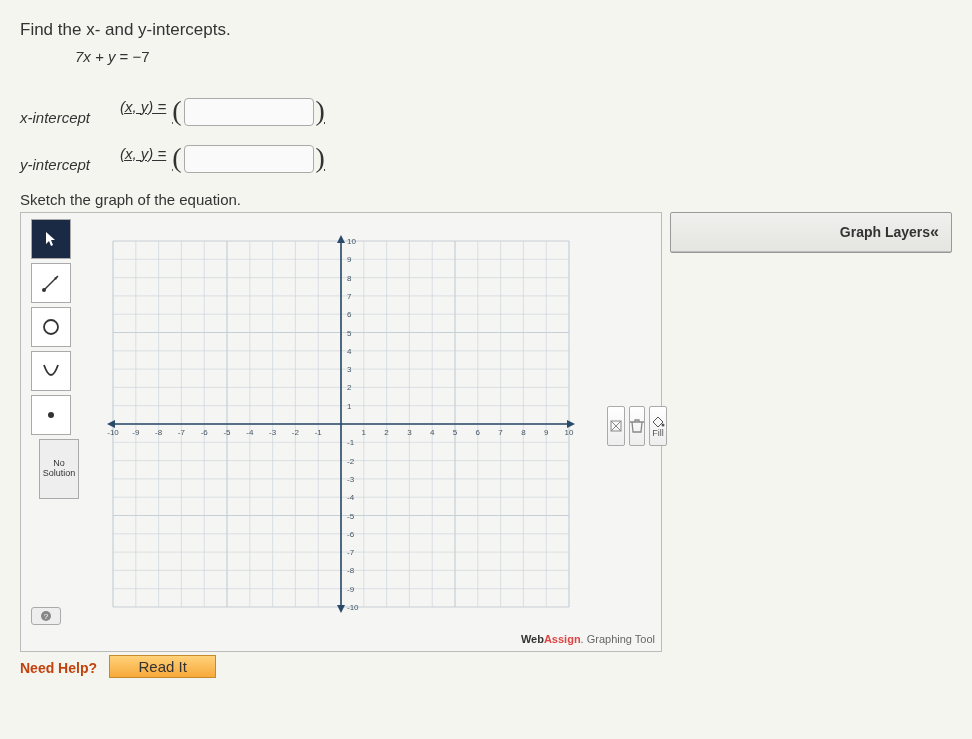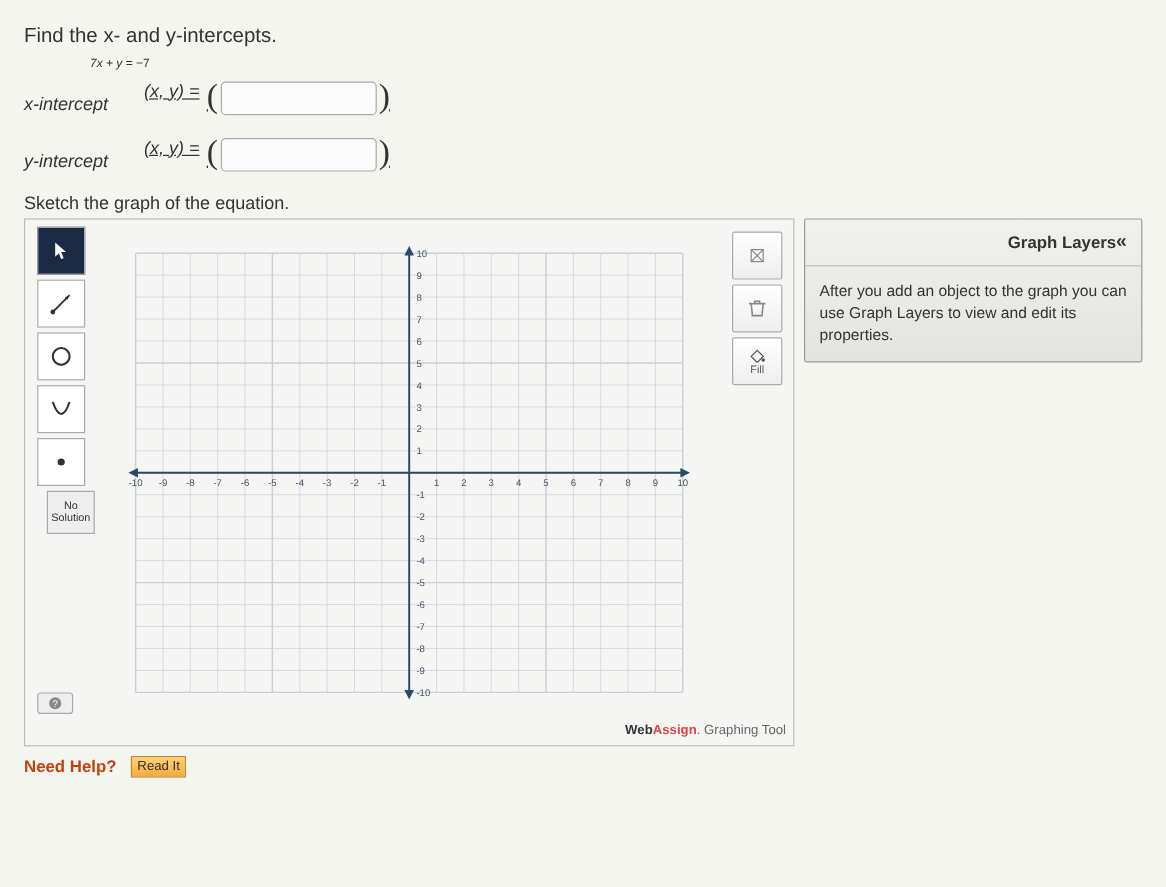--- a/index.html
+++ b/index.html
@@ -6,21 +6,21 @@
   body {
     font-family: Arial, Helvetica, sans-serif;
     background: #f5f5f0;
     color: #333;
     width: 972px;
     height: 739px;
     padding: 20px 20px 0 20px;
     overflow: hidden;
   }
   .question-text { font-size: 17px; margin-bottom: 8px; }
-  .equation { font-size: 10px; margin-left: 55px; margin-bottom: 8px; font-style: italic; }
+  .equation { font-size: 15px; margin-left: 55px; margin-bottom: 32px; font-style: italic; }
   .equation .n { font-style: normal; }
   .intercept-row { font-size: 15px; margin-bottom: 18px; display: flex; align-items: center; }
   .intercept-label { display:inline-block; width:100px; font-style: italic; margin-top: 12px;}
   .intercept-label .var { font-style: italic; }
   .pair { display:inline-flex; align-items: flex-start; text-decoration: underline; }
   .pair .xy { font-style: italic; margin-right:6px;}
   .paren { font-size: 28px; font-family: 'Times New Roman', serif; line-height: 1; position:relative; top:-1px;}
   .answer-box {
     width: 130px; height: 28px; border: 1px solid #aaa; border-radius: 4px;
     background: #fafafa; margin: 0 2px;
@@ -32,42 +32,42 @@
     position:relative;
   }
   .graph-inner { display:flex; }
   .toolbar-left { width:48px; display:flex; flex-direction:column; gap:4px; align-items:center;}
   .tool-btn {
     width:40px; height:40px; border:1px solid #aaa; background:#fff;
     display:flex; align-items:center; justify-content:center; cursor:pointer;
     font-size:12px; color:#333;
   }
   .tool-btn.active { background:#1a2a44; color:#fff; }
-  .tool-btn.nosol { height:36px; font-size:9px; line-height:1.1; text-align:center; background:#eee;margin-left:16px;}
+  .tool-btn.nosol { height:60px; font-size:9px; line-height:1.1; text-align:center; background:#eee;margin-left:16px;}
   .plot-holder { flex:1; display:flex; justify-content:center; padding:0 4px;}
-  .toolbar-right { width:48px; display:flex; flex-direction:column; gap:4px; align-items:center; padding-top:4px;}
+  .toolbar-right { width:48px; display:flex; flex-direction:row; gap:4px; align-items:center; padding-top:4px;}
   .right-btn {
     width:42px; height:40px; border:1px solid #aaa; background:linear-gradient(#fff,#eee);
     display:flex; flex-direction:column; align-items:center; justify-content:center;
     font-size:9px; color:#555; cursor:pointer; border-radius:2px;
   }
   .footer-brand { text-align:right; font-size:11px; color:#666; padding-top:4px;}
   .footer-brand b { color:#333;}
   .footer-brand .assign { color:#d44;}
   .layers-panel {
     margin-left:8px; width:290px; border:1px solid #999; background:linear-gradient(#f0f0ee,#e4e4e0);
     border-radius:2px;
   }
   .layers-head { display:flex; justify-content:flex-end; align-items:center;
     padding:10px 12px; font-weight:bold; font-size:14px; border-bottom:1px solid #bbb;}
   .layers-body { padding:12px; font-size:13px; color:#333; line-height:1.4;}
   .chev { font-size:16px; cursor:pointer;}
   .need-help { color:#c2410c; font-weight:bold; font-size:14px; margin-top:8px; display:inline-block;}
   .help-btn { display:inline-block; background:linear-gradient(#ffd27a,#f7a93a); border:1px solid #c78a2a;
-    padding:2px 4px; font-size:11px; color:#333; margin-left:8px; position:relative; top:-1px;}
+    padding:2px 28px; font-size:15px; color:#333; margin-left:8px; position:relative; top:-1px;}
   svg text { font-family: Arial, sans-serif; }
   .help-icon { width:30px; height:18px; border:1px solid #aaa; background:#eee; border-radius:3px;
     display:flex; align-items:center; justify-content:center; font-size:9px; margin-top:auto; margin-bottom:4px; align-self:flex-start; margin-left:4px;}
 </style>
 </head>
 <body>
 
 <div class="question-text">Find the x- and y-intercepts.</div>
 <div class="equation">
   <span>7x + y</span> <span class="n">=</span> <span class="n">−7</span>
@@ -254,20 +254,19 @@
     <div class="footer-brand">
       <b>Web</b><b class="assign">Assign</b><span>. Graphing Tool</span>
     </div>
   </div>
 
   <div class="layers-panel">
     <div class="layers-head">
       <span>Graph Layers</span>
       <span class="chev">«</span>
     </div>
-    <div class="layers-body">After you add an object to the graph you can use Graph Layers to view and edit its properties.</div>
   </div>
 </div>
 
 <div>
   <span class="need-help">Need Help?</span>
   <span class="help-btn">Read It</span>
 </div>
 
 </body></html>

